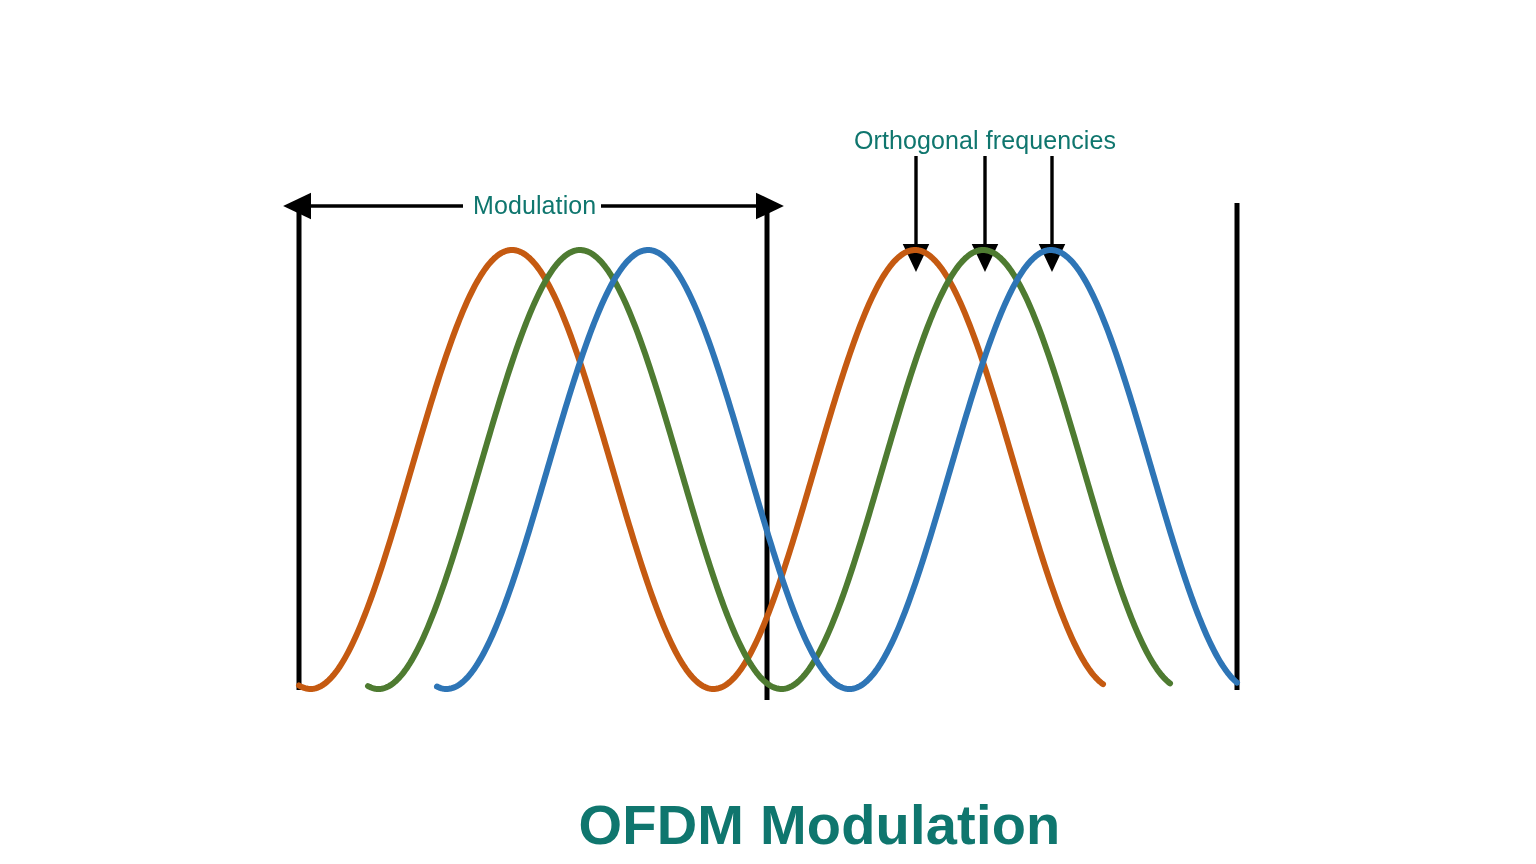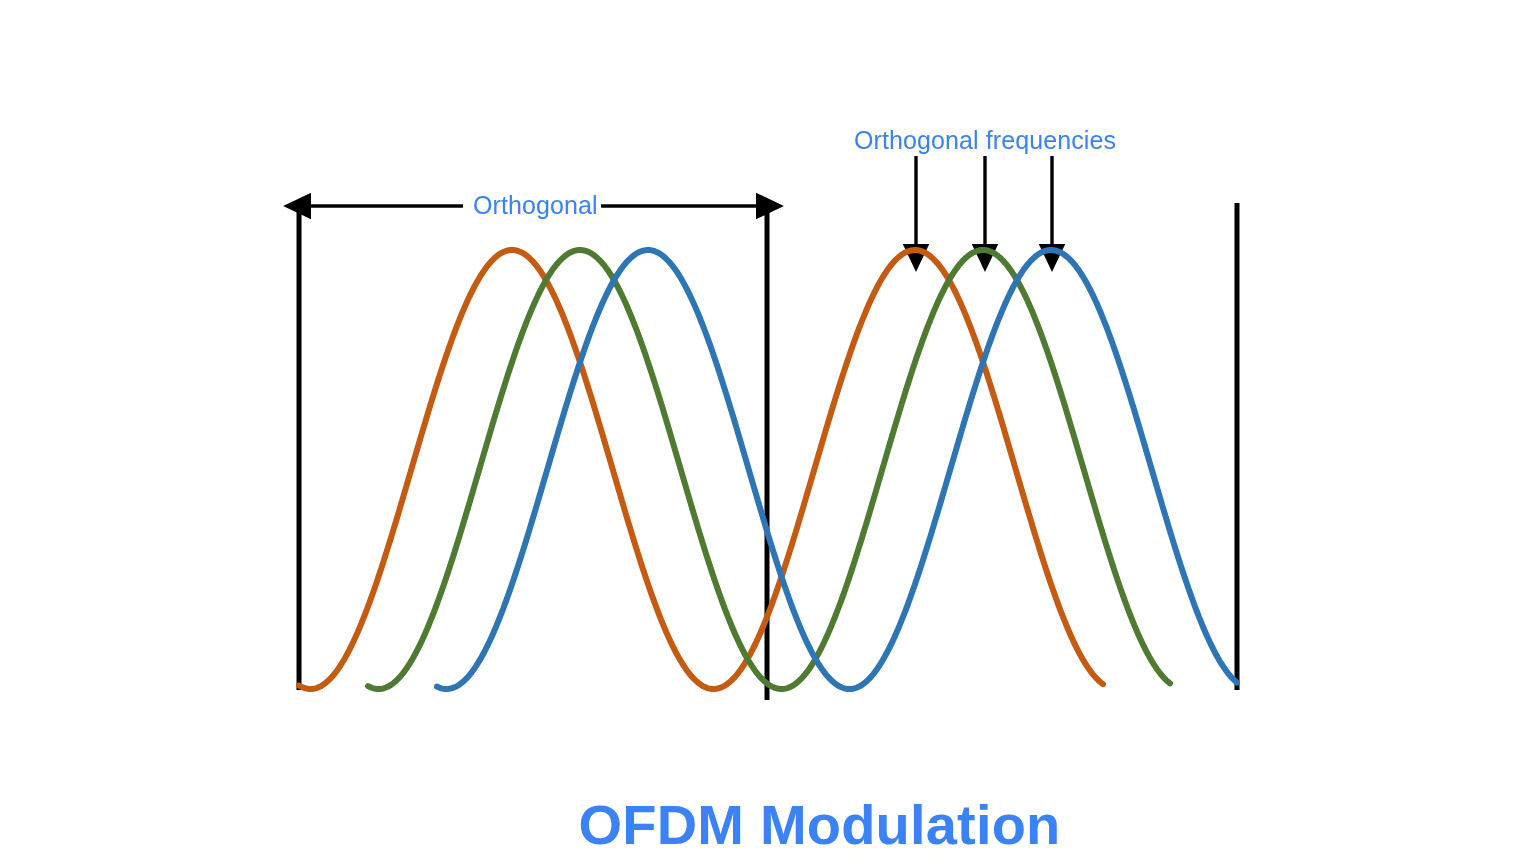--- a/index.html
+++ b/index.html
@@ -22,21 +22,21 @@
     position: absolute;
     left: 0;
     top: 0;
     width: 1536px;
     height: 864px;
     display: block;
   }
   .lbl {
     position: absolute;
     white-space: nowrap;
-    color: #3b82f6;
+    color: #0f766e;
     user-select: none;
   }
   #bandwidth-label {
     font-size: 25px;
     letter-spacing: 0.1px;
     line-height: 1;
   }
   #orthogonal-label {
     font-size: 25px;
     letter-spacing: 0.1px;
@@ -86,19 +86,19 @@
     </g>
 
     <g>
       <path id="curve-0" fill="none" stroke-width="6" stroke-linecap="round" stroke-linejoin="round" stroke="#c55a11" d="M 299.00 685.48 L 300.50 686.34 L 302.00 687.08 L 303.50 687.69 L 305.00 688.19 L 306.50 688.57 L 308.00 688.83 L 309.50 688.97 L 311.00 688.99 L 312.50 688.89 L 314.00 688.67 L 315.50 688.33 L 317.00 687.87 L 318.50 687.29 L 320.00 686.60 L 321.50 685.78 L 323.00 684.84 L 324.50 683.79 L 326.00 682.62 L 327.50 681.34 L 329.00 679.93 L 330.50 678.41 L 332.00 676.78 L 333.50 675.04 L 335.00 673.18 L 336.50 671.21 L 338.00 669.13 L 339.50 666.94 L 341.00 664.65 L 342.50 662.24 L 344.00 659.74 L 345.50 657.12 L 347.00 654.41 L 348.50 651.59 L 350.00 648.67 L 351.50 645.66 L 353.00 642.55 L 354.50 639.35 L 356.00 636.05 L 357.50 632.66 L 359.00 629.18 L 360.50 625.61 L 362.00 621.96 L 363.50 618.23 L 365.00 614.41 L 366.50 610.52 L 368.00 606.55 L 369.50 602.50 L 371.00 598.38 L 372.50 594.19 L 374.00 589.93 L 375.50 585.61 L 377.00 581.22 L 378.50 576.77 L 380.00 572.26 L 381.50 567.70 L 383.00 563.08 L 384.50 558.41 L 386.00 553.70 L 387.50 548.93 L 389.00 544.13 L 390.50 539.28 L 392.00 534.39 L 393.50 529.47 L 395.00 524.52 L 396.50 519.53 L 398.00 514.52 L 399.50 509.49 L 401.00 504.43 L 402.50 499.35 L 404.00 494.26 L 405.50 489.15 L 407.00 484.03 L 408.50 478.91 L 410.00 473.78 L 411.50 468.64 L 413.00 463.51 L 414.50 458.38 L 416.00 453.26 L 417.50 448.14 L 419.00 443.04 L 420.50 437.95 L 422.00 432.88 L 423.50 427.83 L 425.00 422.80 L 426.50 417.80 L 428.00 412.83 L 429.50 407.88 L 431.00 402.97 L 432.50 398.10 L 434.00 393.27 L 435.50 388.47 L 437.00 383.73 L 438.50 379.02 L 440.00 374.37 L 441.50 369.77 L 443.00 365.23 L 444.50 360.74 L 446.00 356.31 L 447.50 351.94 L 449.00 347.64 L 450.50 343.41 L 452.00 339.24 L 453.50 335.14 L 455.00 331.12 L 456.50 327.17 L 458.00 323.31 L 459.50 319.52 L 461.00 315.81 L 462.50 312.19 L 464.00 308.65 L 465.50 305.20 L 467.00 301.84 L 468.50 298.58 L 470.00 295.40 L 471.50 292.32 L 473.00 289.34 L 474.50 286.46 L 476.00 283.68 L 477.50 281.00 L 479.00 278.42 L 480.50 275.94 L 482.00 273.58 L 483.50 271.32 L 485.00 269.16 L 486.50 267.12 L 488.00 265.19 L 489.50 263.37 L 491.00 261.66 L 492.50 260.07 L 494.00 258.59 L 495.50 257.22 L 497.00 255.98 L 498.50 254.84 L 500.00 253.83 L 501.50 252.93 L 503.00 252.16 L 504.50 251.50 L 506.00 250.96 L 507.50 250.54 L 509.00 250.24 L 510.50 250.06 L 512.00 250.00 L 513.50 250.06 L 515.00 250.24 L 516.50 250.54 L 518.00 250.96 L 519.50 251.50 L 521.00 252.16 L 522.50 252.93 L 524.00 253.83 L 525.50 254.84 L 527.00 255.98 L 528.50 257.22 L 530.00 258.59 L 531.50 260.07 L 533.00 261.66 L 534.50 263.37 L 536.00 265.19 L 537.50 267.12 L 539.00 269.16 L 540.50 271.32 L 542.00 273.58 L 543.50 275.94 L 545.00 278.42 L 546.50 281.00 L 548.00 283.68 L 549.50 286.46 L 551.00 289.34 L 552.50 292.32 L 554.00 295.40 L 555.50 298.58 L 557.00 301.84 L 558.50 305.20 L 560.00 308.65 L 561.50 312.19 L 563.00 315.81 L 564.50 319.52 L 566.00 323.31 L 567.50 327.17 L 569.00 331.12 L 570.50 335.14 L 572.00 339.24 L 573.50 343.41 L 575.00 347.64 L 576.50 351.94 L 578.00 356.31 L 579.50 360.74 L 581.00 365.23 L 582.50 369.77 L 584.00 374.37 L 585.50 379.02 L 587.00 383.73 L 588.50 388.47 L 590.00 393.27 L 591.50 398.10 L 593.00 402.97 L 594.50 407.88 L 596.00 412.83 L 597.50 417.80 L 599.00 422.80 L 600.50 427.83 L 602.00 432.88 L 603.50 437.95 L 605.00 443.04 L 606.50 448.14 L 608.00 453.26 L 609.50 458.38 L 611.00 463.51 L 612.50 468.64 L 614.00 473.78 L 615.50 478.91 L 617.00 484.03 L 618.50 489.15 L 620.00 494.26 L 621.50 499.35 L 623.00 504.43 L 624.50 509.49 L 626.00 514.52 L 627.50 519.53 L 629.00 524.52 L 630.50 529.47 L 632.00 534.39 L 633.50 539.28 L 635.00 544.13 L 636.50 548.93 L 638.00 553.70 L 639.50 558.41 L 641.00 563.08 L 642.50 567.70 L 644.00 572.26 L 645.50 576.77 L 647.00 581.22 L 648.50 585.61 L 650.00 589.93 L 651.50 594.19 L 653.00 598.38 L 654.50 602.50 L 656.00 606.55 L 657.50 610.52 L 659.00 614.41 L 660.50 618.23 L 662.00 621.96 L 663.50 625.61 L 665.00 629.18 L 666.50 632.66 L 668.00 636.05 L 669.50 639.35 L 671.00 642.55 L 672.50 645.66 L 674.00 648.67 L 675.50 651.59 L 677.00 654.41 L 678.50 657.12 L 680.00 659.74 L 681.50 662.24 L 683.00 664.65 L 684.50 666.94 L 686.00 669.13 L 687.50 671.21 L 689.00 673.18 L 690.50 675.04 L 692.00 676.78 L 693.50 678.41 L 695.00 679.93 L 696.50 681.34 L 698.00 682.62 L 699.50 683.79 L 701.00 684.84 L 702.50 685.78 L 704.00 686.60 L 705.50 687.29 L 707.00 687.87 L 708.50 688.33 L 710.00 688.67 L 711.50 688.89 L 713.00 688.99 L 714.50 688.97 L 716.00 688.83 L 717.50 688.57 L 719.00 688.19 L 720.50 687.69 L 722.00 687.08 L 723.50 686.34 L 725.00 685.48 L 726.50 684.51 L 728.00 683.41 L 729.50 682.21 L 731.00 680.88 L 732.50 679.44 L 734.00 677.88 L 735.50 676.21 L 737.00 674.43 L 738.50 672.54 L 740.00 670.53 L 741.50 668.41 L 743.00 666.19 L 744.50 663.86 L 746.00 661.42 L 747.50 658.88 L 749.00 656.23 L 750.50 653.48 L 752.00 650.63 L 753.50 647.68 L 755.00 644.63 L 756.50 641.49 L 758.00 638.26 L 759.50 634.93 L 761.00 631.51 L 762.50 628.00 L 764.00 624.41 L 765.50 620.73 L 767.00 616.97 L 768.50 613.12 L 770.00 609.20 L 771.50 605.21 L 773.00 601.13 L 774.50 596.99 L 776.00 592.78 L 777.50 588.50 L 779.00 584.15 L 780.50 579.74 L 782.00 575.27 L 783.50 570.75 L 785.00 566.17 L 786.50 561.53 L 788.00 556.85 L 789.50 552.11 L 791.00 547.34 L 792.50 542.52 L 794.00 537.65 L 795.50 532.76 L 797.00 527.82 L 798.50 522.86 L 800.00 517.87 L 801.50 512.85 L 803.00 507.80 L 804.50 502.74 L 806.00 497.66 L 807.50 492.56 L 809.00 487.45 L 810.50 482.33 L 812.00 477.20 L 813.50 472.07 L 815.00 466.93 L 816.50 461.80 L 818.00 456.67 L 819.50 451.55 L 821.00 446.44 L 822.50 441.34 L 824.00 436.26 L 825.50 431.20 L 827.00 426.15 L 828.50 421.13 L 830.00 416.14 L 831.50 411.18 L 833.00 406.24 L 834.50 401.35 L 836.00 396.48 L 837.50 391.66 L 839.00 386.89 L 840.50 382.15 L 842.00 377.47 L 843.50 372.83 L 845.00 368.25 L 846.50 363.73 L 848.00 359.26 L 849.50 354.85 L 851.00 350.50 L 852.50 346.22 L 854.00 342.01 L 855.50 337.87 L 857.00 333.79 L 858.50 329.80 L 860.00 325.88 L 861.50 322.03 L 863.00 318.27 L 864.50 314.59 L 866.00 311.00 L 867.50 307.49 L 869.00 304.07 L 870.50 300.74 L 872.00 297.51 L 873.50 294.37 L 875.00 291.32 L 876.50 288.37 L 878.00 285.52 L 879.50 282.77 L 881.00 280.12 L 882.50 277.58 L 884.00 275.14 L 885.50 272.81 L 887.00 270.59 L 888.50 268.47 L 890.00 266.46 L 891.50 264.57 L 893.00 262.79 L 894.50 261.12 L 896.00 259.56 L 897.50 258.12 L 899.00 256.79 L 900.50 255.59 L 902.00 254.49 L 903.50 253.52 L 905.00 252.66 L 906.50 251.92 L 908.00 251.31 L 909.50 250.81 L 911.00 250.43 L 912.50 250.17 L 914.00 250.03 L 915.50 250.01 L 917.00 250.11 L 918.50 250.33 L 920.00 250.67 L 921.50 251.13 L 923.00 251.71 L 924.50 252.40 L 926.00 253.22 L 927.50 254.16 L 929.00 255.21 L 930.50 256.38 L 932.00 257.66 L 933.50 259.07 L 935.00 260.59 L 936.50 262.22 L 938.00 263.96 L 939.50 265.82 L 941.00 267.79 L 942.50 269.87 L 944.00 272.06 L 945.50 274.35 L 947.00 276.76 L 948.50 279.26 L 950.00 281.88 L 951.50 284.59 L 953.00 287.41 L 954.50 290.33 L 956.00 293.34 L 957.50 296.45 L 959.00 299.65 L 960.50 302.95 L 962.00 306.34 L 963.50 309.82 L 965.00 313.39 L 966.50 317.04 L 968.00 320.77 L 969.50 324.59 L 971.00 328.48 L 972.50 332.45 L 974.00 336.50 L 975.50 340.62 L 977.00 344.81 L 978.50 349.07 L 980.00 353.39 L 981.50 357.78 L 983.00 362.23 L 984.50 366.74 L 986.00 371.30 L 987.50 375.92 L 989.00 380.59 L 990.50 385.30 L 992.00 390.07 L 993.50 394.87 L 995.00 399.72 L 996.50 404.61 L 998.00 409.53 L 999.50 414.48 L 1001.00 419.47 L 1002.50 424.48 L 1004.00 429.51 L 1005.50 434.57 L 1007.00 439.65 L 1008.50 444.74 L 1010.00 449.85 L 1011.50 454.97 L 1013.00 460.09 L 1014.50 465.22 L 1016.00 470.36 L 1017.50 475.49 L 1019.00 480.62 L 1020.50 485.74 L 1022.00 490.86 L 1023.50 495.96 L 1025.00 501.05 L 1026.50 506.12 L 1028.00 511.17 L 1029.50 516.20 L 1031.00 521.20 L 1032.50 526.17 L 1034.00 531.12 L 1035.50 536.03 L 1037.00 540.90 L 1038.50 545.73 L 1040.00 550.53 L 1041.50 555.27 L 1043.00 559.98 L 1044.50 564.63 L 1046.00 569.23 L 1047.50 573.77 L 1049.00 578.26 L 1050.50 582.69 L 1052.00 587.06 L 1053.50 591.36 L 1055.00 595.59 L 1056.50 599.76 L 1058.00 603.86 L 1059.50 607.88 L 1061.00 611.83 L 1062.50 615.69 L 1064.00 619.48 L 1065.50 623.19 L 1067.00 626.81 L 1068.50 630.35 L 1070.00 633.80 L 1071.50 637.16 L 1073.00 640.42 L 1074.50 643.60 L 1076.00 646.68 L 1077.50 649.66 L 1079.00 652.54 L 1080.50 655.32 L 1082.00 658.00 L 1083.50 660.58 L 1085.00 663.06 L 1086.50 665.42 L 1088.00 667.68 L 1089.50 669.84 L 1091.00 671.88 L 1092.50 673.81 L 1094.00 675.63 L 1095.50 677.34 L 1097.00 678.93 L 1098.50 680.41 L 1100.00 681.78 L 1101.50 683.02 L 1103.00 684.16 L 1103.00 684.16"></path>
       <path id="curve-1" fill="none" stroke-width="6" stroke-linecap="round" stroke-linejoin="round" stroke="#4e7b31" d="M 368.00 686.07 L 369.50 686.84 L 371.00 687.50 L 372.50 688.04 L 374.00 688.46 L 375.50 688.76 L 377.00 688.94 L 378.50 689.00 L 380.00 688.94 L 381.50 688.76 L 383.00 688.46 L 384.50 688.04 L 386.00 687.50 L 387.50 686.84 L 389.00 686.07 L 390.50 685.17 L 392.00 684.16 L 393.50 683.02 L 395.00 681.78 L 396.50 680.41 L 398.00 678.93 L 399.50 677.34 L 401.00 675.63 L 402.50 673.81 L 404.00 671.88 L 405.50 669.84 L 407.00 667.68 L 408.50 665.42 L 410.00 663.06 L 411.50 660.58 L 413.00 658.00 L 414.50 655.32 L 416.00 652.54 L 417.50 649.66 L 419.00 646.68 L 420.50 643.60 L 422.00 640.42 L 423.50 637.16 L 425.00 633.80 L 426.50 630.35 L 428.00 626.81 L 429.50 623.19 L 431.00 619.48 L 432.50 615.69 L 434.00 611.83 L 435.50 607.88 L 437.00 603.86 L 438.50 599.76 L 440.00 595.59 L 441.50 591.36 L 443.00 587.06 L 444.50 582.69 L 446.00 578.26 L 447.50 573.77 L 449.00 569.23 L 450.50 564.63 L 452.00 559.98 L 453.50 555.27 L 455.00 550.53 L 456.50 545.73 L 458.00 540.90 L 459.50 536.03 L 461.00 531.12 L 462.50 526.17 L 464.00 521.20 L 465.50 516.20 L 467.00 511.17 L 468.50 506.12 L 470.00 501.05 L 471.50 495.96 L 473.00 490.86 L 474.50 485.74 L 476.00 480.62 L 477.50 475.49 L 479.00 470.36 L 480.50 465.22 L 482.00 460.09 L 483.50 454.97 L 485.00 449.85 L 486.50 444.74 L 488.00 439.65 L 489.50 434.57 L 491.00 429.51 L 492.50 424.48 L 494.00 419.47 L 495.50 414.48 L 497.00 409.53 L 498.50 404.61 L 500.00 399.72 L 501.50 394.87 L 503.00 390.07 L 504.50 385.30 L 506.00 380.59 L 507.50 375.92 L 509.00 371.30 L 510.50 366.74 L 512.00 362.23 L 513.50 357.78 L 515.00 353.39 L 516.50 349.07 L 518.00 344.81 L 519.50 340.62 L 521.00 336.50 L 522.50 332.45 L 524.00 328.48 L 525.50 324.59 L 527.00 320.77 L 528.50 317.04 L 530.00 313.39 L 531.50 309.82 L 533.00 306.34 L 534.50 302.95 L 536.00 299.65 L 537.50 296.45 L 539.00 293.34 L 540.50 290.33 L 542.00 287.41 L 543.50 284.59 L 545.00 281.88 L 546.50 279.26 L 548.00 276.76 L 549.50 274.35 L 551.00 272.06 L 552.50 269.87 L 554.00 267.79 L 555.50 265.82 L 557.00 263.96 L 558.50 262.22 L 560.00 260.59 L 561.50 259.07 L 563.00 257.66 L 564.50 256.38 L 566.00 255.21 L 567.50 254.16 L 569.00 253.22 L 570.50 252.40 L 572.00 251.71 L 573.50 251.13 L 575.00 250.67 L 576.50 250.33 L 578.00 250.11 L 579.50 250.01 L 581.00 250.03 L 582.50 250.17 L 584.00 250.43 L 585.50 250.81 L 587.00 251.31 L 588.50 251.92 L 590.00 252.66 L 591.50 253.52 L 593.00 254.49 L 594.50 255.59 L 596.00 256.79 L 597.50 258.12 L 599.00 259.56 L 600.50 261.12 L 602.00 262.79 L 603.50 264.57 L 605.00 266.46 L 606.50 268.47 L 608.00 270.59 L 609.50 272.81 L 611.00 275.14 L 612.50 277.58 L 614.00 280.12 L 615.50 282.77 L 617.00 285.52 L 618.50 288.37 L 620.00 291.32 L 621.50 294.37 L 623.00 297.51 L 624.50 300.74 L 626.00 304.07 L 627.50 307.49 L 629.00 311.00 L 630.50 314.59 L 632.00 318.27 L 633.50 322.03 L 635.00 325.88 L 636.50 329.80 L 638.00 333.79 L 639.50 337.87 L 641.00 342.01 L 642.50 346.22 L 644.00 350.50 L 645.50 354.85 L 647.00 359.26 L 648.50 363.73 L 650.00 368.25 L 651.50 372.83 L 653.00 377.47 L 654.50 382.15 L 656.00 386.89 L 657.50 391.66 L 659.00 396.48 L 660.50 401.35 L 662.00 406.24 L 663.50 411.18 L 665.00 416.14 L 666.50 421.13 L 668.00 426.15 L 669.50 431.20 L 671.00 436.26 L 672.50 441.34 L 674.00 446.44 L 675.50 451.55 L 677.00 456.67 L 678.50 461.80 L 680.00 466.93 L 681.50 472.07 L 683.00 477.20 L 684.50 482.33 L 686.00 487.45 L 687.50 492.56 L 689.00 497.66 L 690.50 502.74 L 692.00 507.80 L 693.50 512.85 L 695.00 517.87 L 696.50 522.86 L 698.00 527.82 L 699.50 532.76 L 701.00 537.65 L 702.50 542.52 L 704.00 547.34 L 705.50 552.11 L 707.00 556.85 L 708.50 561.53 L 710.00 566.17 L 711.50 570.75 L 713.00 575.27 L 714.50 579.74 L 716.00 584.15 L 717.50 588.50 L 719.00 592.78 L 720.50 596.99 L 722.00 601.13 L 723.50 605.21 L 725.00 609.20 L 726.50 613.12 L 728.00 616.97 L 729.50 620.73 L 731.00 624.41 L 732.50 628.00 L 734.00 631.51 L 735.50 634.93 L 737.00 638.26 L 738.50 641.49 L 740.00 644.63 L 741.50 647.68 L 743.00 650.63 L 744.50 653.48 L 746.00 656.23 L 747.50 658.88 L 749.00 661.42 L 750.50 663.86 L 752.00 666.19 L 753.50 668.41 L 755.00 670.53 L 756.50 672.54 L 758.00 674.43 L 759.50 676.21 L 761.00 677.88 L 762.50 679.44 L 764.00 680.88 L 765.50 682.21 L 767.00 683.41 L 768.50 684.51 L 770.00 685.48 L 771.50 686.34 L 773.00 687.08 L 774.50 687.69 L 776.00 688.19 L 777.50 688.57 L 779.00 688.83 L 780.50 688.97 L 782.00 688.99 L 783.50 688.89 L 785.00 688.67 L 786.50 688.33 L 788.00 687.87 L 789.50 687.29 L 791.00 686.60 L 792.50 685.78 L 794.00 684.84 L 795.50 683.79 L 797.00 682.62 L 798.50 681.34 L 800.00 679.93 L 801.50 678.41 L 803.00 676.78 L 804.50 675.04 L 806.00 673.18 L 807.50 671.21 L 809.00 669.13 L 810.50 666.94 L 812.00 664.65 L 813.50 662.24 L 815.00 659.74 L 816.50 657.12 L 818.00 654.41 L 819.50 651.59 L 821.00 648.67 L 822.50 645.66 L 824.00 642.55 L 825.50 639.35 L 827.00 636.05 L 828.50 632.66 L 830.00 629.18 L 831.50 625.61 L 833.00 621.96 L 834.50 618.23 L 836.00 614.41 L 837.50 610.52 L 839.00 606.55 L 840.50 602.50 L 842.00 598.38 L 843.50 594.19 L 845.00 589.93 L 846.50 585.61 L 848.00 581.22 L 849.50 576.77 L 851.00 572.26 L 852.50 567.70 L 854.00 563.08 L 855.50 558.41 L 857.00 553.70 L 858.50 548.93 L 860.00 544.13 L 861.50 539.28 L 863.00 534.39 L 864.50 529.47 L 866.00 524.52 L 867.50 519.53 L 869.00 514.52 L 870.50 509.49 L 872.00 504.43 L 873.50 499.35 L 875.00 494.26 L 876.50 489.15 L 878.00 484.03 L 879.50 478.91 L 881.00 473.78 L 882.50 468.64 L 884.00 463.51 L 885.50 458.38 L 887.00 453.26 L 888.50 448.14 L 890.00 443.04 L 891.50 437.95 L 893.00 432.88 L 894.50 427.83 L 896.00 422.80 L 897.50 417.80 L 899.00 412.83 L 900.50 407.88 L 902.00 402.97 L 903.50 398.10 L 905.00 393.27 L 906.50 388.47 L 908.00 383.73 L 909.50 379.02 L 911.00 374.37 L 912.50 369.77 L 914.00 365.23 L 915.50 360.74 L 917.00 356.31 L 918.50 351.94 L 920.00 347.64 L 921.50 343.41 L 923.00 339.24 L 924.50 335.14 L 926.00 331.12 L 927.50 327.17 L 929.00 323.31 L 930.50 319.52 L 932.00 315.81 L 933.50 312.19 L 935.00 308.65 L 936.50 305.20 L 938.00 301.84 L 939.50 298.58 L 941.00 295.40 L 942.50 292.32 L 944.00 289.34 L 945.50 286.46 L 947.00 283.68 L 948.50 281.00 L 950.00 278.42 L 951.50 275.94 L 953.00 273.58 L 954.50 271.32 L 956.00 269.16 L 957.50 267.12 L 959.00 265.19 L 960.50 263.37 L 962.00 261.66 L 963.50 260.07 L 965.00 258.59 L 966.50 257.22 L 968.00 255.98 L 969.50 254.84 L 971.00 253.83 L 972.50 252.93 L 974.00 252.16 L 975.50 251.50 L 977.00 250.96 L 978.50 250.54 L 980.00 250.24 L 981.50 250.06 L 983.00 250.00 L 984.50 250.06 L 986.00 250.24 L 987.50 250.54 L 989.00 250.96 L 990.50 251.50 L 992.00 252.16 L 993.50 252.93 L 995.00 253.83 L 996.50 254.84 L 998.00 255.98 L 999.50 257.22 L 1001.00 258.59 L 1002.50 260.07 L 1004.00 261.66 L 1005.50 263.37 L 1007.00 265.19 L 1008.50 267.12 L 1010.00 269.16 L 1011.50 271.32 L 1013.00 273.58 L 1014.50 275.94 L 1016.00 278.42 L 1017.50 281.00 L 1019.00 283.68 L 1020.50 286.46 L 1022.00 289.34 L 1023.50 292.32 L 1025.00 295.40 L 1026.50 298.58 L 1028.00 301.84 L 1029.50 305.20 L 1031.00 308.65 L 1032.50 312.19 L 1034.00 315.81 L 1035.50 319.52 L 1037.00 323.31 L 1038.50 327.17 L 1040.00 331.12 L 1041.50 335.14 L 1043.00 339.24 L 1044.50 343.41 L 1046.00 347.64 L 1047.50 351.94 L 1049.00 356.31 L 1050.50 360.74 L 1052.00 365.23 L 1053.50 369.77 L 1055.00 374.37 L 1056.50 379.02 L 1058.00 383.73 L 1059.50 388.47 L 1061.00 393.27 L 1062.50 398.10 L 1064.00 402.97 L 1065.50 407.88 L 1067.00 412.83 L 1068.50 417.80 L 1070.00 422.80 L 1071.50 427.83 L 1073.00 432.88 L 1074.50 437.95 L 1076.00 443.04 L 1077.50 448.14 L 1079.00 453.26 L 1080.50 458.38 L 1082.00 463.51 L 1083.50 468.64 L 1085.00 473.78 L 1086.50 478.91 L 1088.00 484.03 L 1089.50 489.15 L 1091.00 494.26 L 1092.50 499.35 L 1094.00 504.43 L 1095.50 509.49 L 1097.00 514.52 L 1098.50 519.53 L 1100.00 524.52 L 1101.50 529.47 L 1103.00 534.39 L 1104.50 539.28 L 1106.00 544.13 L 1107.50 548.93 L 1109.00 553.70 L 1110.50 558.41 L 1112.00 563.08 L 1113.50 567.70 L 1115.00 572.26 L 1116.50 576.77 L 1118.00 581.22 L 1119.50 585.61 L 1121.00 589.93 L 1122.50 594.19 L 1124.00 598.38 L 1125.50 602.50 L 1127.00 606.55 L 1128.50 610.52 L 1130.00 614.41 L 1131.50 618.23 L 1133.00 621.96 L 1134.50 625.61 L 1136.00 629.18 L 1137.50 632.66 L 1139.00 636.05 L 1140.50 639.35 L 1142.00 642.55 L 1143.50 645.66 L 1145.00 648.67 L 1146.50 651.59 L 1148.00 654.41 L 1149.50 657.12 L 1151.00 659.74 L 1152.50 662.24 L 1154.00 664.65 L 1155.50 666.94 L 1157.00 669.13 L 1158.50 671.21 L 1160.00 673.18 L 1161.50 675.04 L 1163.00 676.78 L 1164.50 678.41 L 1166.00 679.93 L 1167.50 681.34 L 1169.00 682.62 L 1170.00 683.41"></path>
       <path id="curve-2" fill="none" stroke-width="6" stroke-linecap="round" stroke-linejoin="round" stroke="#2e75b6" d="M 437.00 686.60 L 438.50 687.29 L 440.00 687.87 L 441.50 688.33 L 443.00 688.67 L 444.50 688.89 L 446.00 688.99 L 447.50 688.97 L 449.00 688.83 L 450.50 688.57 L 452.00 688.19 L 453.50 687.69 L 455.00 687.08 L 456.50 686.34 L 458.00 685.48 L 459.50 684.51 L 461.00 683.41 L 462.50 682.21 L 464.00 680.88 L 465.50 679.44 L 467.00 677.88 L 468.50 676.21 L 470.00 674.43 L 471.50 672.54 L 473.00 670.53 L 474.50 668.41 L 476.00 666.19 L 477.50 663.86 L 479.00 661.42 L 480.50 658.88 L 482.00 656.23 L 483.50 653.48 L 485.00 650.63 L 486.50 647.68 L 488.00 644.63 L 489.50 641.49 L 491.00 638.26 L 492.50 634.93 L 494.00 631.51 L 495.50 628.00 L 497.00 624.41 L 498.50 620.73 L 500.00 616.97 L 501.50 613.12 L 503.00 609.20 L 504.50 605.21 L 506.00 601.13 L 507.50 596.99 L 509.00 592.78 L 510.50 588.50 L 512.00 584.15 L 513.50 579.74 L 515.00 575.27 L 516.50 570.75 L 518.00 566.17 L 519.50 561.53 L 521.00 556.85 L 522.50 552.11 L 524.00 547.34 L 525.50 542.52 L 527.00 537.65 L 528.50 532.76 L 530.00 527.82 L 531.50 522.86 L 533.00 517.87 L 534.50 512.85 L 536.00 507.80 L 537.50 502.74 L 539.00 497.66 L 540.50 492.56 L 542.00 487.45 L 543.50 482.33 L 545.00 477.20 L 546.50 472.07 L 548.00 466.93 L 549.50 461.80 L 551.00 456.67 L 552.50 451.55 L 554.00 446.44 L 555.50 441.34 L 557.00 436.26 L 558.50 431.20 L 560.00 426.15 L 561.50 421.13 L 563.00 416.14 L 564.50 411.18 L 566.00 406.24 L 567.50 401.35 L 569.00 396.48 L 570.50 391.66 L 572.00 386.89 L 573.50 382.15 L 575.00 377.47 L 576.50 372.83 L 578.00 368.25 L 579.50 363.73 L 581.00 359.26 L 582.50 354.85 L 584.00 350.50 L 585.50 346.22 L 587.00 342.01 L 588.50 337.87 L 590.00 333.79 L 591.50 329.80 L 593.00 325.88 L 594.50 322.03 L 596.00 318.27 L 597.50 314.59 L 599.00 311.00 L 600.50 307.49 L 602.00 304.07 L 603.50 300.74 L 605.00 297.51 L 606.50 294.37 L 608.00 291.32 L 609.50 288.37 L 611.00 285.52 L 612.50 282.77 L 614.00 280.12 L 615.50 277.58 L 617.00 275.14 L 618.50 272.81 L 620.00 270.59 L 621.50 268.47 L 623.00 266.46 L 624.50 264.57 L 626.00 262.79 L 627.50 261.12 L 629.00 259.56 L 630.50 258.12 L 632.00 256.79 L 633.50 255.59 L 635.00 254.49 L 636.50 253.52 L 638.00 252.66 L 639.50 251.92 L 641.00 251.31 L 642.50 250.81 L 644.00 250.43 L 645.50 250.17 L 647.00 250.03 L 648.50 250.01 L 650.00 250.11 L 651.50 250.33 L 653.00 250.67 L 654.50 251.13 L 656.00 251.71 L 657.50 252.40 L 659.00 253.22 L 660.50 254.16 L 662.00 255.21 L 663.50 256.38 L 665.00 257.66 L 666.50 259.07 L 668.00 260.59 L 669.50 262.22 L 671.00 263.96 L 672.50 265.82 L 674.00 267.79 L 675.50 269.87 L 677.00 272.06 L 678.50 274.35 L 680.00 276.76 L 681.50 279.26 L 683.00 281.88 L 684.50 284.59 L 686.00 287.41 L 687.50 290.33 L 689.00 293.34 L 690.50 296.45 L 692.00 299.65 L 693.50 302.95 L 695.00 306.34 L 696.50 309.82 L 698.00 313.39 L 699.50 317.04 L 701.00 320.77 L 702.50 324.59 L 704.00 328.48 L 705.50 332.45 L 707.00 336.50 L 708.50 340.62 L 710.00 344.81 L 711.50 349.07 L 713.00 353.39 L 714.50 357.78 L 716.00 362.23 L 717.50 366.74 L 719.00 371.30 L 720.50 375.92 L 722.00 380.59 L 723.50 385.30 L 725.00 390.07 L 726.50 394.87 L 728.00 399.72 L 729.50 404.61 L 731.00 409.53 L 732.50 414.48 L 734.00 419.47 L 735.50 424.48 L 737.00 429.51 L 738.50 434.57 L 740.00 439.65 L 741.50 444.74 L 743.00 449.85 L 744.50 454.97 L 746.00 460.09 L 747.50 465.22 L 749.00 470.36 L 750.50 475.49 L 752.00 480.62 L 753.50 485.74 L 755.00 490.86 L 756.50 495.96 L 758.00 501.05 L 759.50 506.12 L 761.00 511.17 L 762.50 516.20 L 764.00 521.20 L 765.50 526.17 L 767.00 531.12 L 768.50 536.03 L 770.00 540.90 L 771.50 545.73 L 773.00 550.53 L 774.50 555.27 L 776.00 559.98 L 777.50 564.63 L 779.00 569.23 L 780.50 573.77 L 782.00 578.26 L 783.50 582.69 L 785.00 587.06 L 786.50 591.36 L 788.00 595.59 L 789.50 599.76 L 791.00 603.86 L 792.50 607.88 L 794.00 611.83 L 795.50 615.69 L 797.00 619.48 L 798.50 623.19 L 800.00 626.81 L 801.50 630.35 L 803.00 633.80 L 804.50 637.16 L 806.00 640.42 L 807.50 643.60 L 809.00 646.68 L 810.50 649.66 L 812.00 652.54 L 813.50 655.32 L 815.00 658.00 L 816.50 660.58 L 818.00 663.06 L 819.50 665.42 L 821.00 667.68 L 822.50 669.84 L 824.00 671.88 L 825.50 673.81 L 827.00 675.63 L 828.50 677.34 L 830.00 678.93 L 831.50 680.41 L 833.00 681.78 L 834.50 683.02 L 836.00 684.16 L 837.50 685.17 L 839.00 686.07 L 840.50 686.84 L 842.00 687.50 L 843.50 688.04 L 845.00 688.46 L 846.50 688.76 L 848.00 688.94 L 849.50 689.00 L 851.00 688.94 L 852.50 688.76 L 854.00 688.46 L 855.50 688.04 L 857.00 687.50 L 858.50 686.84 L 860.00 686.07 L 861.50 685.17 L 863.00 684.16 L 864.50 683.02 L 866.00 681.78 L 867.50 680.41 L 869.00 678.93 L 870.50 677.34 L 872.00 675.63 L 873.50 673.81 L 875.00 671.88 L 876.50 669.84 L 878.00 667.68 L 879.50 665.42 L 881.00 663.06 L 882.50 660.58 L 884.00 658.00 L 885.50 655.32 L 887.00 652.54 L 888.50 649.66 L 890.00 646.68 L 891.50 643.60 L 893.00 640.42 L 894.50 637.16 L 896.00 633.80 L 897.50 630.35 L 899.00 626.81 L 900.50 623.19 L 902.00 619.48 L 903.50 615.69 L 905.00 611.83 L 906.50 607.88 L 908.00 603.86 L 909.50 599.76 L 911.00 595.59 L 912.50 591.36 L 914.00 587.06 L 915.50 582.69 L 917.00 578.26 L 918.50 573.77 L 920.00 569.23 L 921.50 564.63 L 923.00 559.98 L 924.50 555.27 L 926.00 550.53 L 927.50 545.73 L 929.00 540.90 L 930.50 536.03 L 932.00 531.12 L 933.50 526.17 L 935.00 521.20 L 936.50 516.20 L 938.00 511.17 L 939.50 506.12 L 941.00 501.05 L 942.50 495.96 L 944.00 490.86 L 945.50 485.74 L 947.00 480.62 L 948.50 475.49 L 950.00 470.36 L 951.50 465.22 L 953.00 460.09 L 954.50 454.97 L 956.00 449.85 L 957.50 444.74 L 959.00 439.65 L 960.50 434.57 L 962.00 429.51 L 963.50 424.48 L 965.00 419.47 L 966.50 414.48 L 968.00 409.53 L 969.50 404.61 L 971.00 399.72 L 972.50 394.87 L 974.00 390.07 L 975.50 385.30 L 977.00 380.59 L 978.50 375.92 L 980.00 371.30 L 981.50 366.74 L 983.00 362.23 L 984.50 357.78 L 986.00 353.39 L 987.50 349.07 L 989.00 344.81 L 990.50 340.62 L 992.00 336.50 L 993.50 332.45 L 995.00 328.48 L 996.50 324.59 L 998.00 320.77 L 999.50 317.04 L 1001.00 313.39 L 1002.50 309.82 L 1004.00 306.34 L 1005.50 302.95 L 1007.00 299.65 L 1008.50 296.45 L 1010.00 293.34 L 1011.50 290.33 L 1013.00 287.41 L 1014.50 284.59 L 1016.00 281.88 L 1017.50 279.26 L 1019.00 276.76 L 1020.50 274.35 L 1022.00 272.06 L 1023.50 269.87 L 1025.00 267.79 L 1026.50 265.82 L 1028.00 263.96 L 1029.50 262.22 L 1031.00 260.59 L 1032.50 259.07 L 1034.00 257.66 L 1035.50 256.38 L 1037.00 255.21 L 1038.50 254.16 L 1040.00 253.22 L 1041.50 252.40 L 1043.00 251.71 L 1044.50 251.13 L 1046.00 250.67 L 1047.50 250.33 L 1049.00 250.11 L 1050.50 250.01 L 1052.00 250.03 L 1053.50 250.17 L 1055.00 250.43 L 1056.50 250.81 L 1058.00 251.31 L 1059.50 251.92 L 1061.00 252.66 L 1062.50 253.52 L 1064.00 254.49 L 1065.50 255.59 L 1067.00 256.79 L 1068.50 258.12 L 1070.00 259.56 L 1071.50 261.12 L 1073.00 262.79 L 1074.50 264.57 L 1076.00 266.46 L 1077.50 268.47 L 1079.00 270.59 L 1080.50 272.81 L 1082.00 275.14 L 1083.50 277.58 L 1085.00 280.12 L 1086.50 282.77 L 1088.00 285.52 L 1089.50 288.37 L 1091.00 291.32 L 1092.50 294.37 L 1094.00 297.51 L 1095.50 300.74 L 1097.00 304.07 L 1098.50 307.49 L 1100.00 311.00 L 1101.50 314.59 L 1103.00 318.27 L 1104.50 322.03 L 1106.00 325.88 L 1107.50 329.80 L 1109.00 333.79 L 1110.50 337.87 L 1112.00 342.01 L 1113.50 346.22 L 1115.00 350.50 L 1116.50 354.85 L 1118.00 359.26 L 1119.50 363.73 L 1121.00 368.25 L 1122.50 372.83 L 1124.00 377.47 L 1125.50 382.15 L 1127.00 386.89 L 1128.50 391.66 L 1130.00 396.48 L 1131.50 401.35 L 1133.00 406.24 L 1134.50 411.18 L 1136.00 416.14 L 1137.50 421.13 L 1139.00 426.15 L 1140.50 431.20 L 1142.00 436.26 L 1143.50 441.34 L 1145.00 446.44 L 1146.50 451.55 L 1148.00 456.67 L 1149.50 461.80 L 1151.00 466.93 L 1152.50 472.07 L 1154.00 477.20 L 1155.50 482.33 L 1157.00 487.45 L 1158.50 492.56 L 1160.00 497.66 L 1161.50 502.74 L 1163.00 507.80 L 1164.50 512.85 L 1166.00 517.87 L 1167.50 522.86 L 1169.00 527.82 L 1170.50 532.76 L 1172.00 537.65 L 1173.50 542.52 L 1175.00 547.34 L 1176.50 552.11 L 1178.00 556.85 L 1179.50 561.53 L 1181.00 566.17 L 1182.50 570.75 L 1184.00 575.27 L 1185.50 579.74 L 1187.00 584.15 L 1188.50 588.50 L 1190.00 592.78 L 1191.50 596.99 L 1193.00 601.13 L 1194.50 605.21 L 1196.00 609.20 L 1197.50 613.12 L 1199.00 616.97 L 1200.50 620.73 L 1202.00 624.41 L 1203.50 628.00 L 1205.00 631.51 L 1206.50 634.93 L 1208.00 638.26 L 1209.50 641.49 L 1211.00 644.63 L 1212.50 647.68 L 1214.00 650.63 L 1215.50 653.48 L 1217.00 656.23 L 1218.50 658.88 L 1220.00 661.42 L 1221.50 663.86 L 1223.00 666.19 L 1224.50 668.41 L 1226.00 670.53 L 1227.50 672.54 L 1229.00 674.43 L 1230.50 676.21 L 1232.00 677.88 L 1233.50 679.44 L 1235.00 680.88 L 1236.50 682.21 L 1237.00 682.62"></path>
     </g>
 
   </svg>
 
-  <div class="lbl" id="bandwidth-label" style="left: 473px; top: 193px;">Orthogonal</div>
+  <div class="lbl" id="bandwidth-label" style="left: 473px; top: 193px;">Modulation</div>
 
   <div class="lbl" id="orthogonal-label" style="left: 854px; top: 128px;">Orthogonal frequencies</div>
 
   <div class="lbl" id="diagram-title" style="left: 578.5px; top: 797px;">OFDM Modulation</div>
 
 </div>
 
 </body></html>

